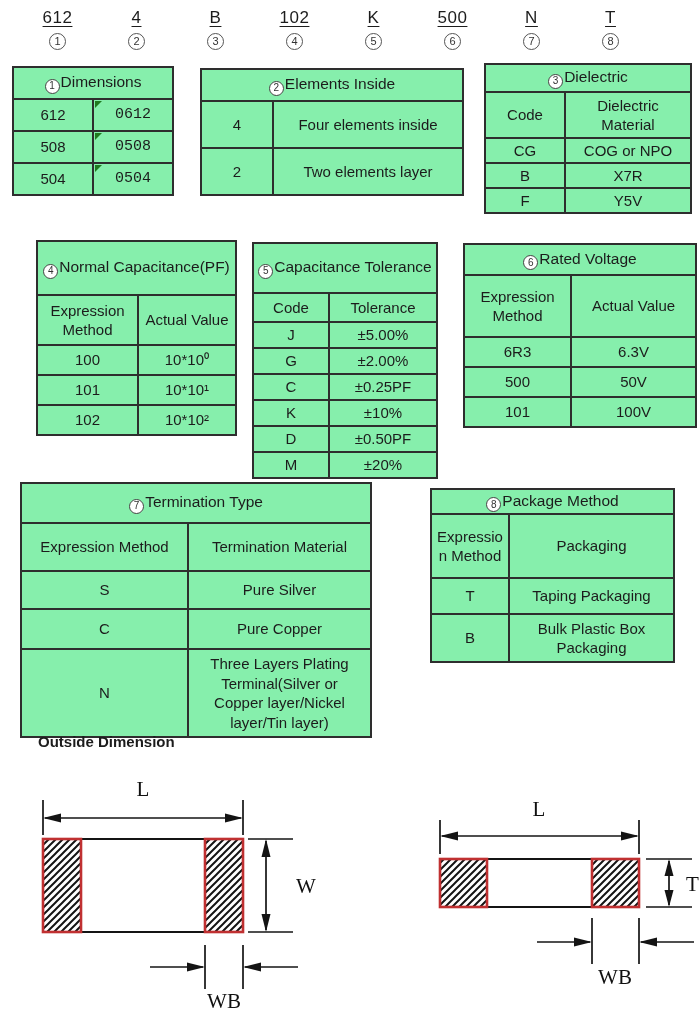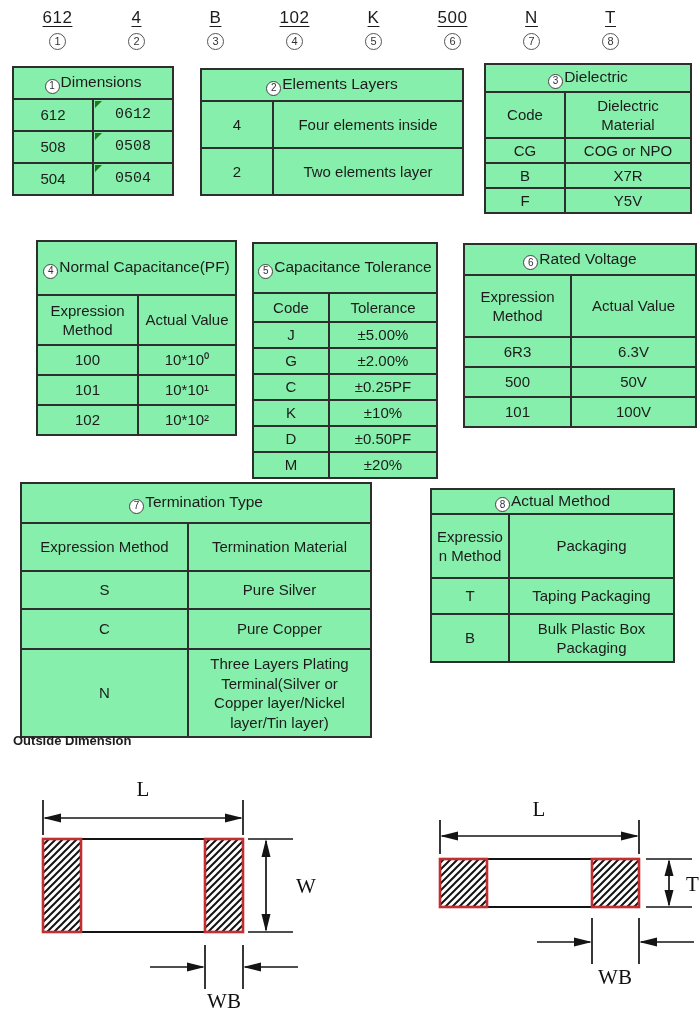--- a/index.html
+++ b/index.html
@@ -19,21 +19,21 @@
   .circ-sm { width:15px; height:15px; font-size:10px; border-color:#444; vertical-align:-2px; margin-right:1px; }
   
   table.t { position:absolute; border-collapse:collapse; table-layout:fixed; background:#86efac; }
   .t td { border:2px solid #2e2e2e; text-align:center; vertical-align:middle; padding:0 3px; font-size:15px; line-height:1.3; }
   .t td.title { font-size:15.5px; }
   .t td.rel { position:relative;font-family:Liberation Mono, monospace; }
   .gmark { position:absolute; left:1px; top:1px; width:0; height:0;
            border-top:7px solid #1f7a1f; border-right:7px solid transparent; }
   td.brk { word-break:break-all; }
   
-  .sec-head { position:absolute; left:13px; top:733px; font-size:13px; font-weight:bold; }
+  .sec-head { position:absolute; left:38px; top:733px; font-size:15px; font-weight:bold; }
   
   svg.diagram { position:absolute; overflow:hidden; }
   .dim-line { stroke:#141414; stroke-width:1.7; }
   .body-line { stroke:#141414; stroke-width:2; fill:none; }
   .cap { stroke:#c03031; stroke-width:2.6; }
   .ah { fill:#141414; }
   .dim-label { font-family:"Liberation Serif", serif; font-size:21px; fill:#101010; }
 </style>
 </head>
 <body>
@@ -99,21 +99,21 @@
   </tbody>
     </table>
 
   <table class="t" style="left:200px; top:68px; width:262px;">
     <colgroup>
         <col style="width:72px">
         <col style="width:190px">
       </colgroup>
     <tbody>
         <tr>
-      <td colspan="2" class="title" style="height:30px"><span class="circ circ-sm">2</span><span>Elements Layers</span></td>
+      <td colspan="2" class="title" style="height:30px"><span class="circ circ-sm">2</span><span>Elements Inside</span></td>
     </tr>
     <tr>
       <td style="height:45px">4</td>
       <td>Four elements inside</td>
     </tr>
     <tr>
       <td style="height:45px">2</td>
       <td>Two elements layer</td>
     </tr>
   </tbody>
@@ -271,21 +271,21 @@
   </tbody>
     </table>
 
   <table class="t" style="left:430px; top:488px; width:243px;">
     <colgroup>
         <col style="width:78px">
         <col style="width:165px">
       </colgroup>
     <tbody>
         <tr>
-      <td colspan="2" class="title" style="height:23px"><span class="circ circ-sm">8</span><span>Actual Method</span></td>
+      <td colspan="2" class="title" style="height:23px"><span class="circ circ-sm">8</span><span>Package Method</span></td>
     </tr>
     <tr>
       <td class="brk" style="height:62px">Expression Method</td>
       <td>Packaging</td>
     </tr>
     <tr>
       <td style="height:34px">T</td>
       <td>Taping Packaging</td>
     </tr>
     <tr>

